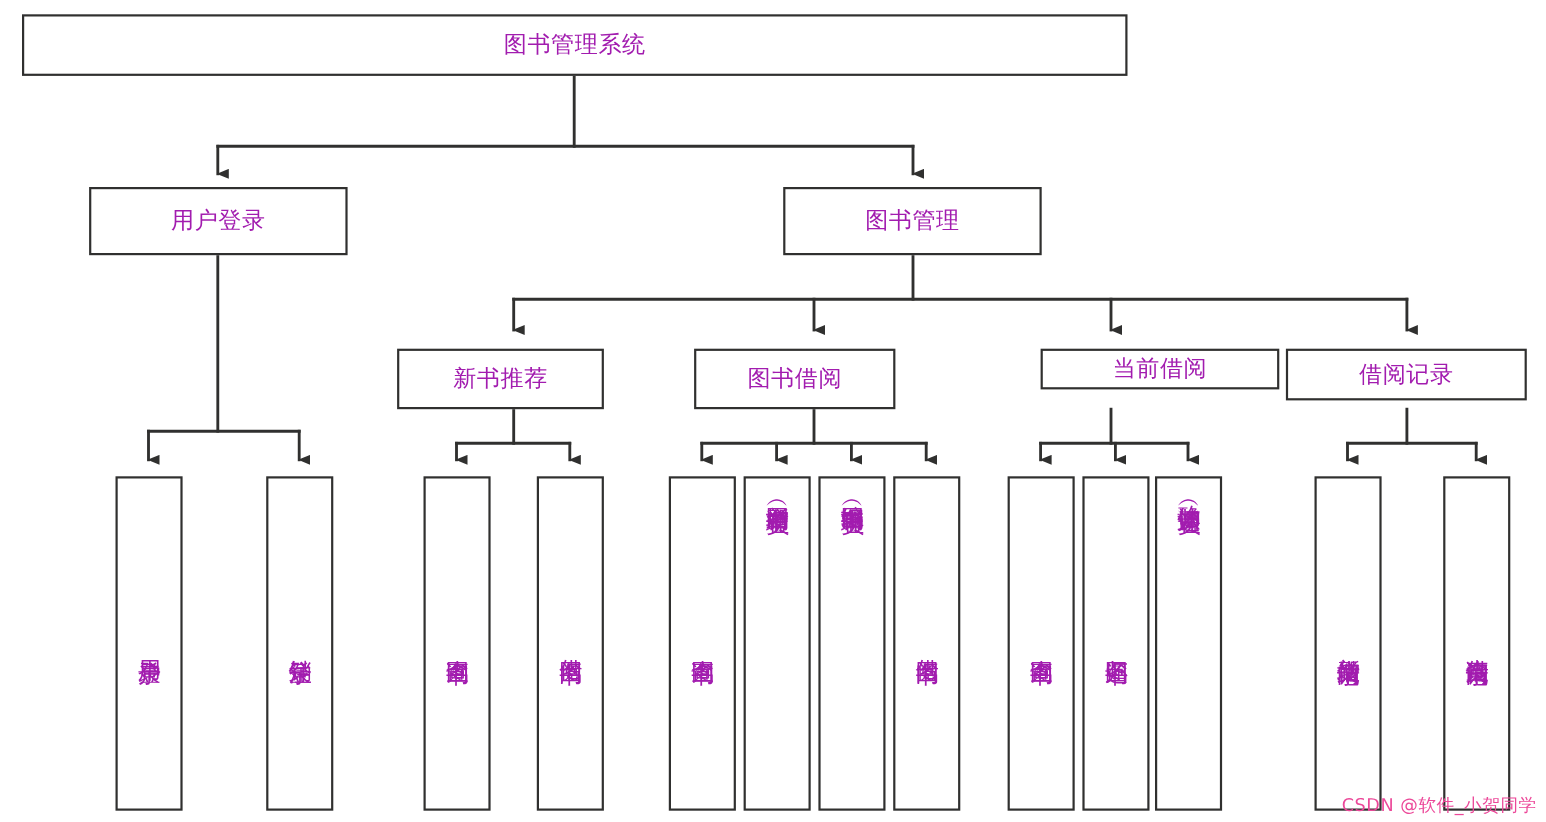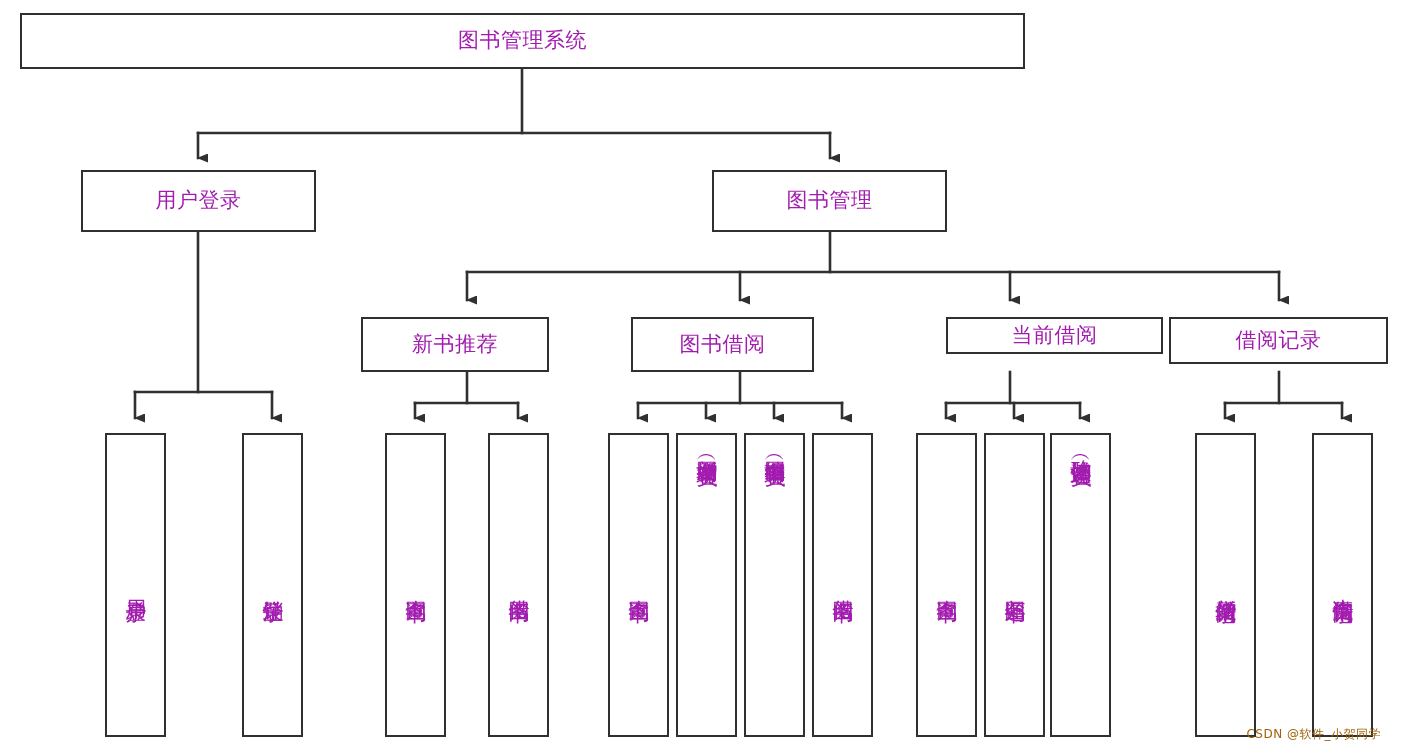--- a/index.html
+++ b/index.html
@@ -62,24 +62,24 @@
     letter-spacing: 1px;
     white-space: nowrap;
   }
   
   .node.vert.center {
     align-items: center;
     padding-top: 0;
   }
   #watermark {
     position: absolute;
-    right: 24px;
+    right: 8px;
     bottom: 4px;
-    font-size: 12px;
-    color: #a16207;
+    font-size: 16px;
+    color: #ec4899;
     letter-spacing: 0.5px;
     white-space: nowrap;
     z-index: 5;
     font-family: "DejaVu Sans", "Liberation Sans", sans-serif;
   }
 </style>
 </head>
 <body>
 
 <div id="diagram-root">

